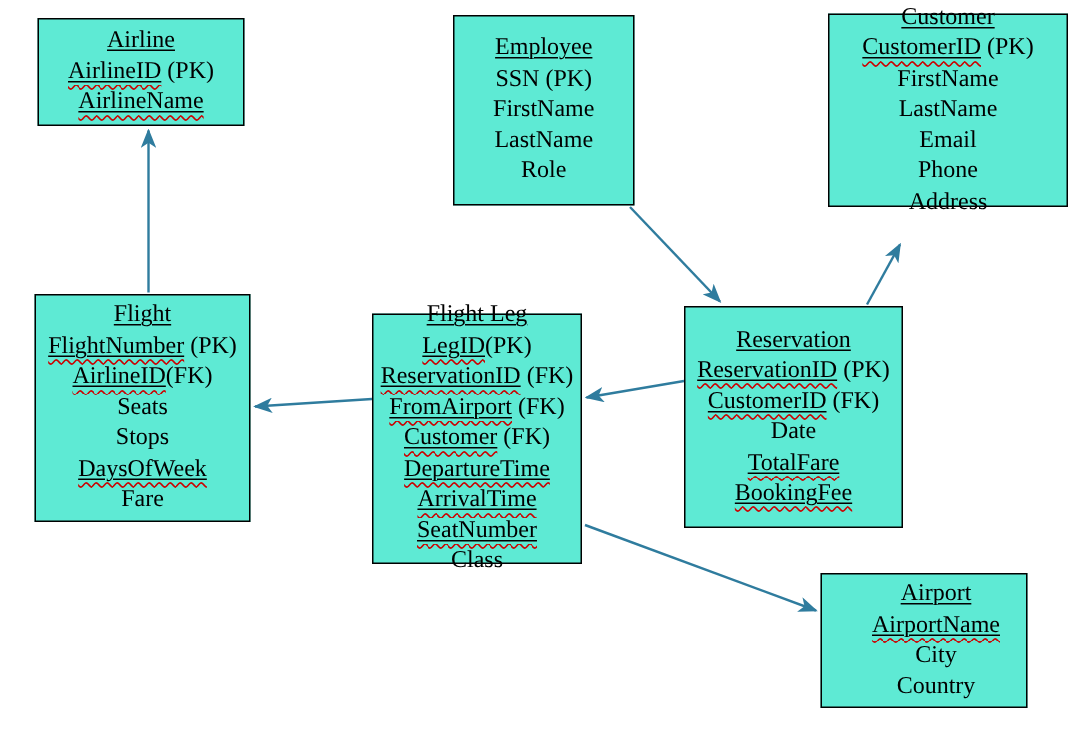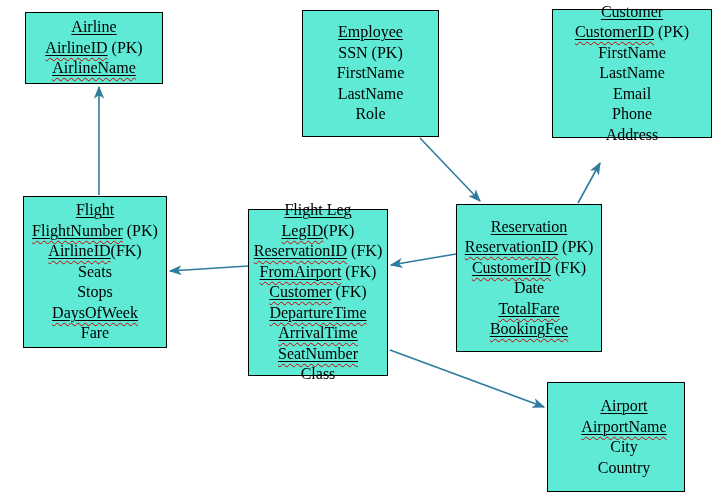--- a/index.html
+++ b/index.html
@@ -48,21 +48,21 @@
         <line x1="456" y1="254" x2="391" y2="265" stroke="#2F7C9E" stroke-width="1.6" marker-end="url(#arrowhead)"></line>
         <line x1="390" y1="350" x2="544" y2="407" stroke="#2F7C9E" stroke-width="1.6" marker-end="url(#arrowhead)"></line>
       </g>
   </svg>
   <div id="entities">
       <div class="entity" style="left: 25px; top: 12px; width: 138px; height: 72px;">
         <div class="entity-title">Airline</div>
         <div class="attr-row"><span class="ub"><span class="uw">AirlineID</span></span><span> (PK)</span></div>
         <div class="attr-row"><span class="ub"><span class="uw">AirlineName</span></span></div>
       </div>
-      <div class="entity" style="left: 302px; top: 10px; width: 137px; height: 127px;">
+      <div class="entity" style="left: 302px; top: 10px; width: 121px; height: 127px;">
         <div class="entity-title">Employee</div>
         <div class="attr-row"><span>SSN (PK)</span></div>
         <div class="attr-row"><span>FirstName</span></div>
         <div class="attr-row"><span>LastName</span></div>
         <div class="attr-row"><span>Role</span></div>
       </div>
       <div class="entity" style="left: 552px; top: 9px; width: 160px; height: 129px;">
         <div class="entity-title">Customer</div>
         <div class="attr-row"><span class="ub"><span class="uw">CustomerID</span></span><span> (PK)</span></div>
         <div class="attr-row"><span>FirstName</span></div>
@@ -92,20 +92,20 @@
         <div class="attr-row"><span>Class</span></div>
       </div>
       <div class="entity" style="left: 456px; top: 204px; width: 146px; height: 148px;">
         <div class="entity-title">Reservation</div>
         <div class="attr-row"><span class="ub"><span class="uw">ReservationID</span></span><span> (PK)</span></div>
         <div class="attr-row"><span class="ub"><span class="uw">CustomerID</span></span><span> (FK)</span></div>
         <div class="attr-row"><span>Date</span></div>
         <div class="attr-row"><span class="ub"><span class="uw">TotalFare</span></span></div>
         <div class="attr-row"><span class="ub"><span class="uw">BookingFee</span></span></div>
       </div>
-      <div class="entity" style="left: 547px; top: 382px; width: 138px; height: 110px; padding-left: 16px;">
+      <div class="entity" style="left: 547px; top: 382px; width: 138px; height: 90px; padding-left: 16px;">
         <div class="entity-title">Airport</div>
         <div class="attr-row"><span class="ub"><span class="uw">AirportName</span></span></div>
         <div class="attr-row"><span>City</span></div>
         <div class="attr-row"><span>Country</span></div>
       </div>
     </div>
 </div>
 
 </body></html>

